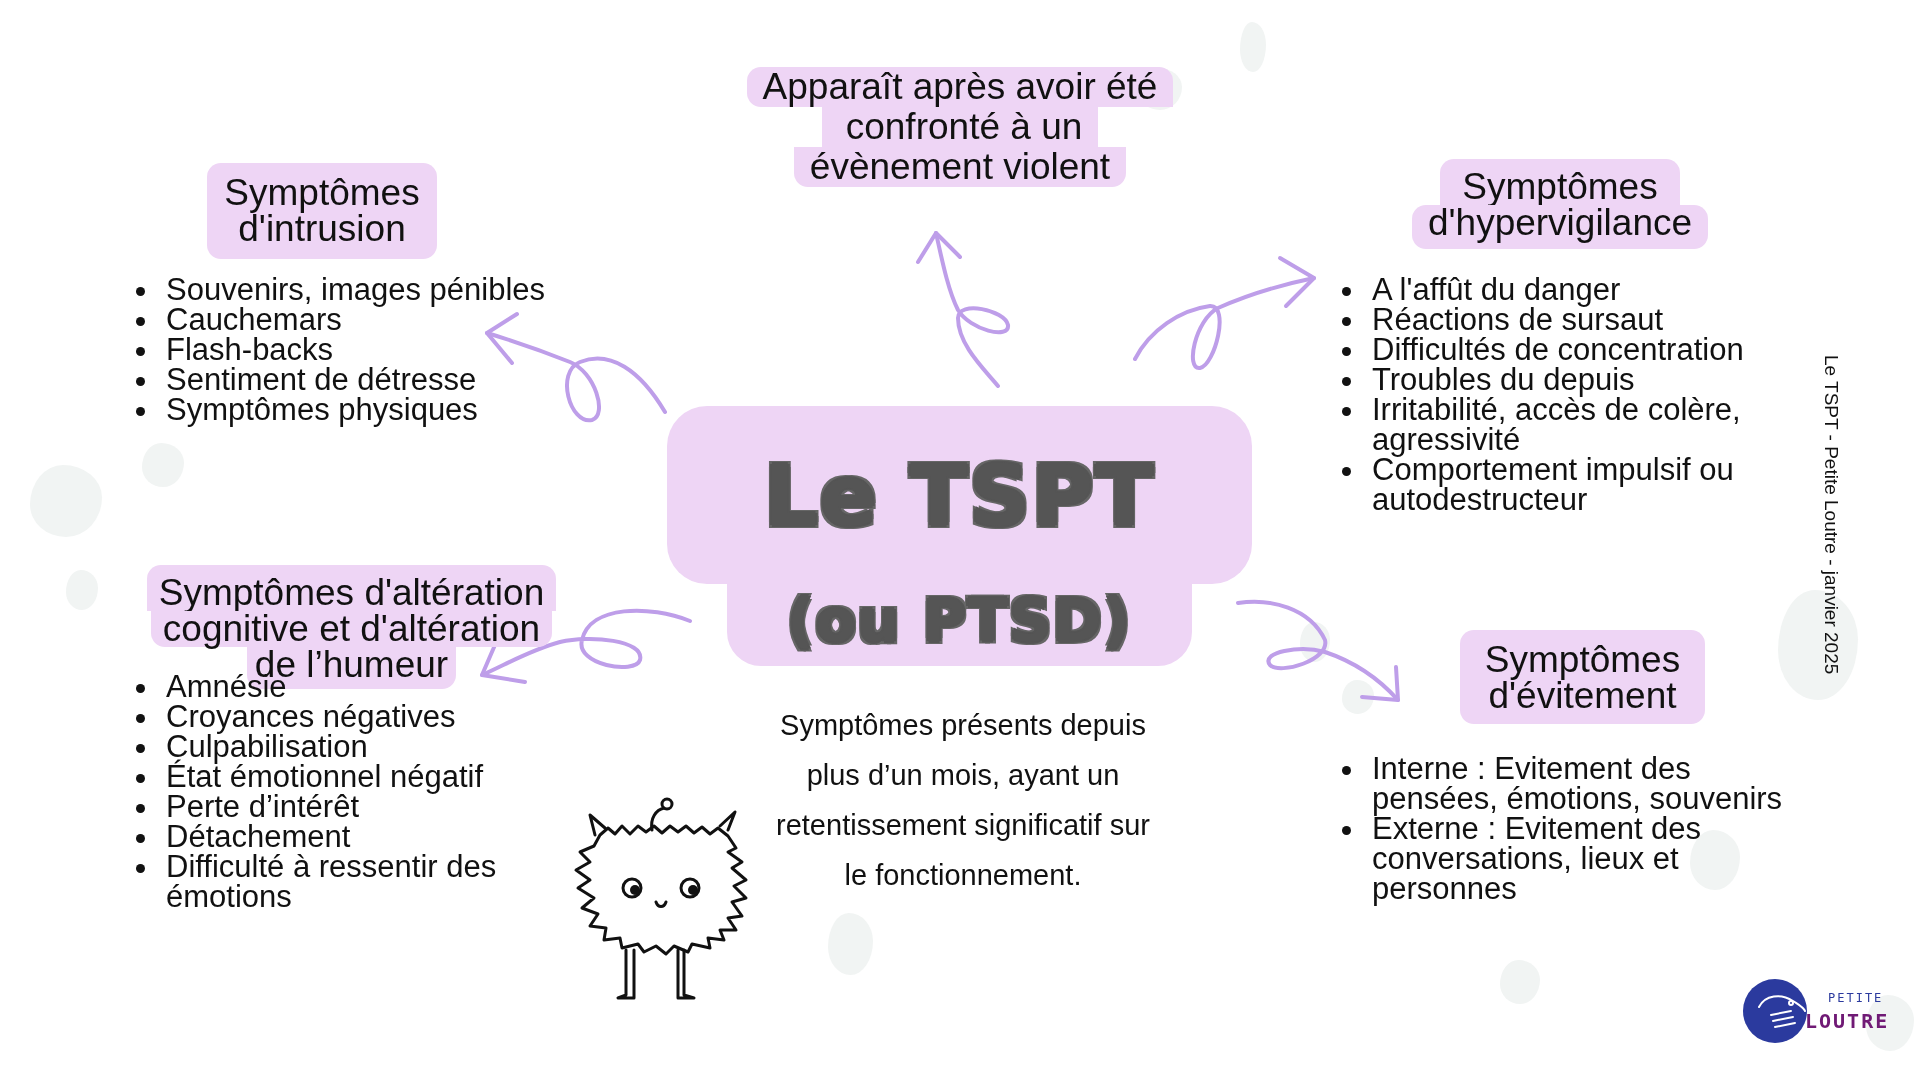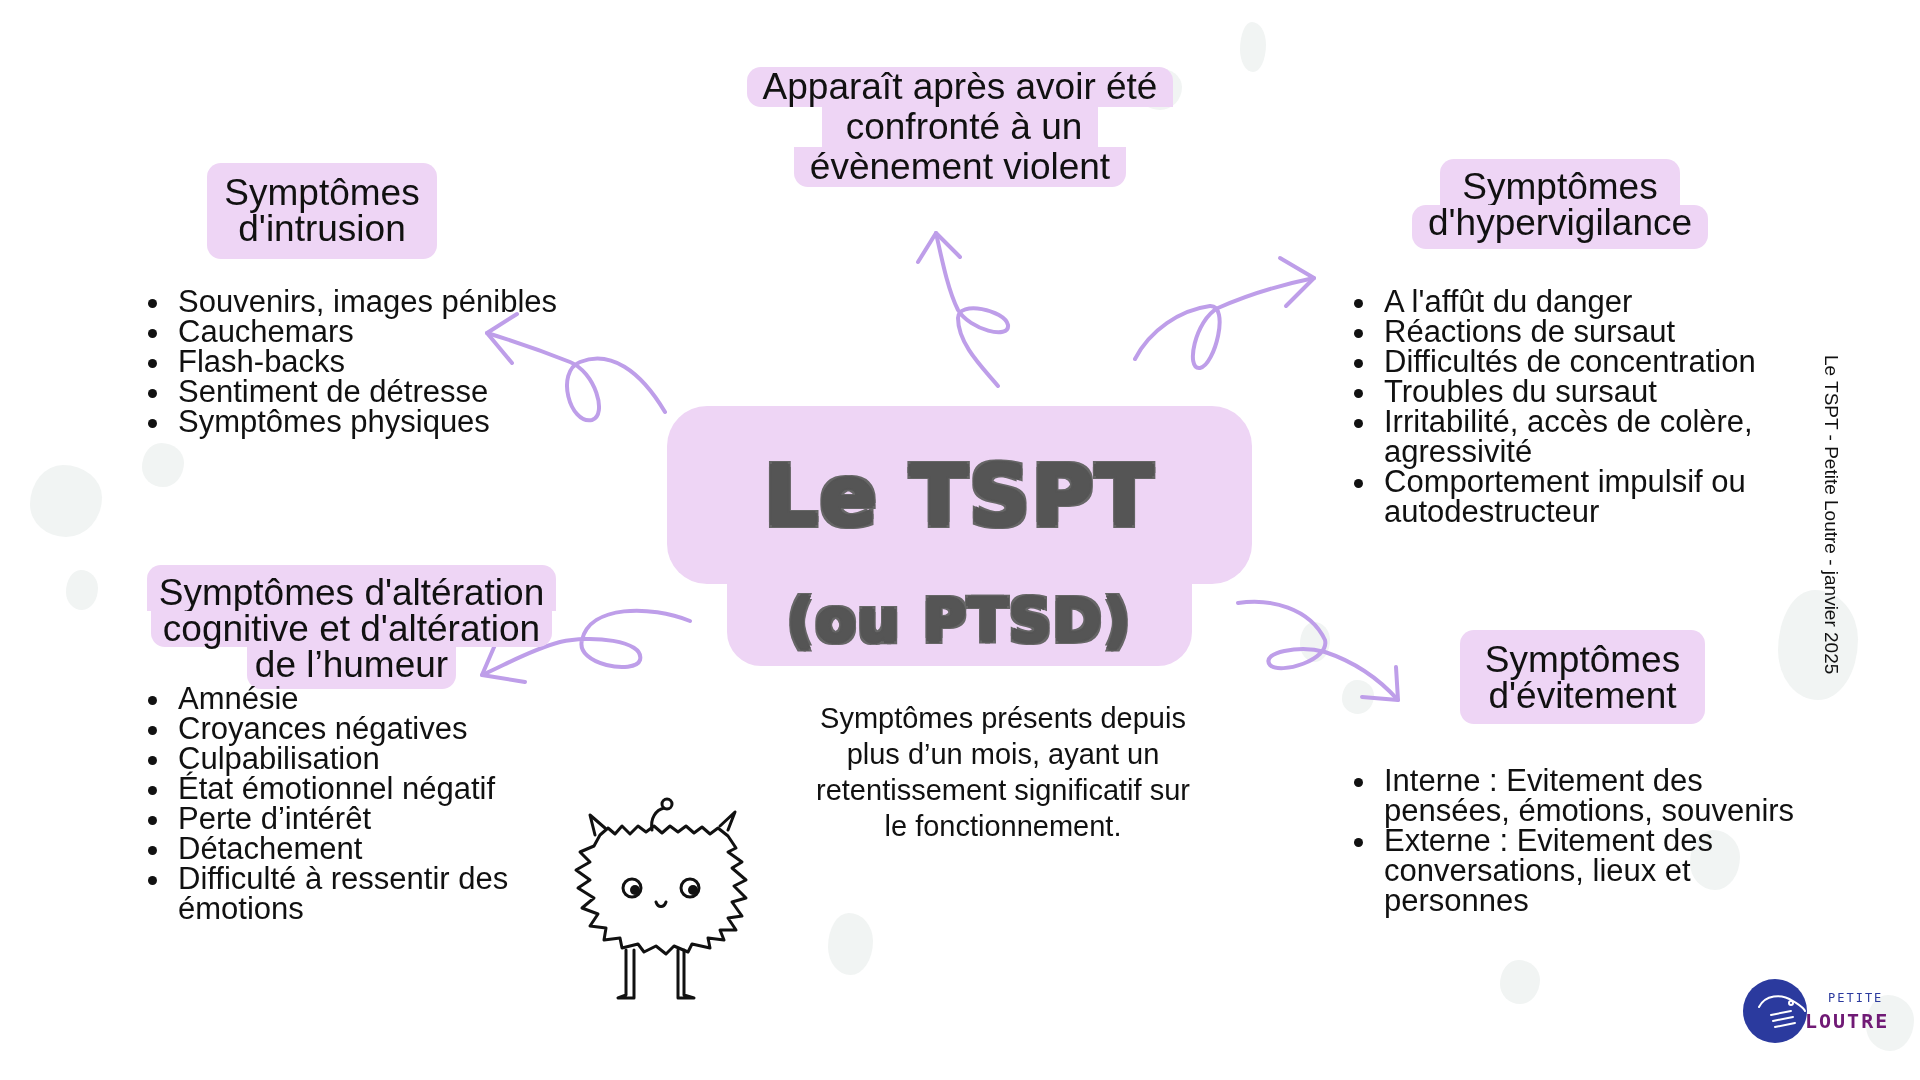--- a/index.html
+++ b/index.html
@@ -1,30 +1,30 @@
 <!DOCTYPE html>
 <html><head>
   <meta charset="utf-8">
   <style>
     html, body { margin:0; padding:0; }
     body { width:1920px; height:1080px; position:relative; overflow:hidden; background:#ffffff; font-family:"Liberation Sans", sans-serif; color:#111; }
     .splotch { position:absolute; background:#f1f4f3; border-radius:46% 54% 50% 50% / 55% 45% 55% 45%; }
     .hl-box { position:absolute; text-align:center; font-size:37px; line-height:36px; color:#111; }
     .hl-box .ln { display:inline-block; background:#eed5f5; padding:2px 16px; border-radius:14px; }
     .hl-box .ln.mid { border-radius:0;padding-left:24px; }
-    .list { position:absolute; margin:12px; padding:0; list-style:none; font-size:31px; line-height:30px; color:#111; }
+    .list { position:absolute; margin:0; padding:0; list-style:none; font-size:31px; line-height:30px; color:#111; }
     .list li { position:relative; padding-left:36px; }
     .list li::before { content:""; position:absolute; left:6px; top:12px; width:9px; height:9px; border-radius:50%; background:#111; }
     .title-wrap { position:absolute; left:667px; top:406px; width:585px; height:260px; }
     .title-top { position:absolute; left:0; top:0; width:585px; height:178px; background:#eed5f5; border-radius:40px; }
     .title-bot { position:absolute; left:60px; top:150px; width:465px; height:110px; background:#eed5f5; border-radius:0 0 34px 34px; }
     .title-text { position:absolute; left:0; width:585px; text-align:center; font-family:"DejaVu Sans", sans-serif; font-weight:bold; color:#555; letter-spacing:2px; text-shadow: 2px 0 0 #555, -2px 0 0 #555, 0 2px 0 #555, 0 -2px 0 #555, 3px 3px 0 #666, -3px -3px 0 #666, 3px -3px 0 #666, -3px 3px 0 #666; }
     .title-l1 { top:40px; font-size:84px; line-height:100px; }
     .title-l2 { top:180px; font-size:58px; line-height:70px; }
-    .center-note { position:absolute; left:802px; top:700px; width:402px; text-align:center; font-size:29px; line-height:36px; color:#111; }
+    .center-note { position:absolute; left:762px; top:700px; width:402px; text-align:center; font-size:29px; line-height:50px; color:#111; }
     .side-text { position:absolute; left:1812px; top:355px; width:30px; height:340px; writing-mode:vertical-rl; font-size:19px; color:#111; white-space:nowrap; }
     svg.arrows { position:absolute; left:0; top:0; width:1920px; height:1080px; pointer-events:none; }
     .logo { position:absolute; left:1743px; top:975px; width:150px; height:72px; }
     .logo-circle { position:absolute; left:0; top:4px; width:64px; height:64px; border-radius:50%; background:#2b3a9e; }
     .logo-small { position:absolute; left:85px; top:16px; font-size:12px; letter-spacing:2px; color:#2b3a9e; font-family:"DejaVu Sans Mono", monospace; }
     .logo-big { position:absolute; left:62px; top:34px; font-size:20px; letter-spacing:2px; color:#701a75; font-family:"DejaVu Sans Mono", monospace; font-weight:bold; }
   </style>
 </head>
 <body>
 
@@ -89,21 +89,21 @@
 </ul>
 
 <div class="hl-box" style="left:1402px;top:159px;width:316px;">
   <div><span class="ln" style="border-radius:14px 14px 0 0;padding:10px 22px 0;">Symptômes</span></div>
   <div><span class="ln" style="padding:0 16px 8px;">d'hypervigilance</span></div>
 </div>
 <ul class="list" style="left:1336px;top:275px;width:470px;">
   <li>A l'affût du danger</li>
   <li>Réactions de sursaut</li>
   <li>Difficultés de concentration</li>
-  <li>Troubles du sursaut</li>
+  <li>Troubles du depuis</li>
   <li>Irritabilité, accès de colère, agressivité</li>
   <li>Comportement impulsif ou autodestructeur</li>
 </ul>
 
 <div class="hl-box" style="left:125px;top:523px;width:453px;">
   <div><span class="ln" style="border-radius:14px 14px 0 0;padding:10px 12px 0;margin-top:42px;">Symptômes d'altération</span></div>
   <div><span class="ln" style="border-radius:0 0 14px 14px;padding:0 12px 0;">cognitive et d'altération</span></div>
   <div><span class="ln" style="border-radius:0 0 14px 14px;padding:0 8px 6px;">de l’humeur</span></div>
 </div>
 <ul class="list" style="left:130px;top:672px;width:440px;">

